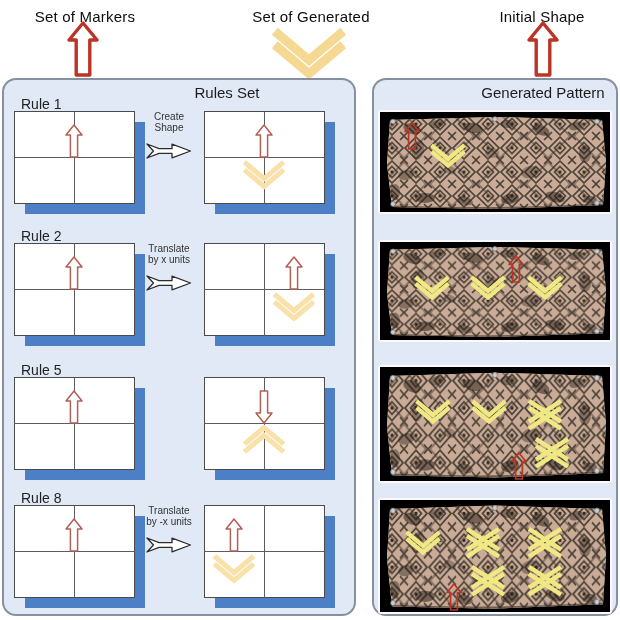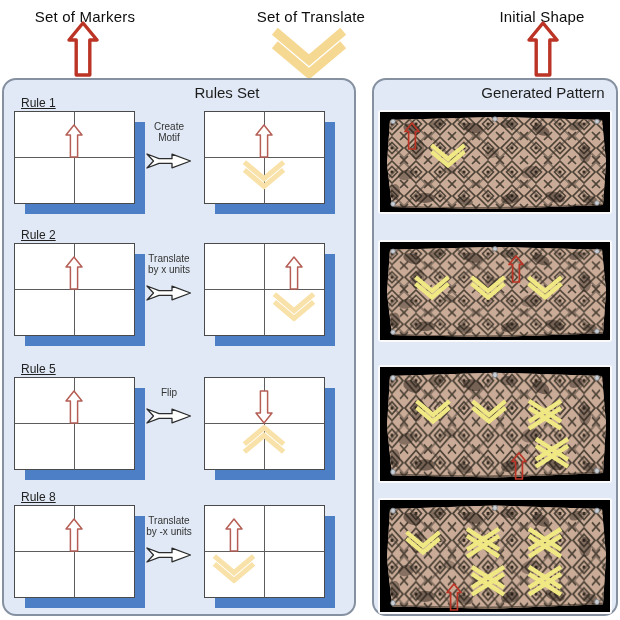--- a/index.html
+++ b/index.html
@@ -10,27 +10,27 @@
   .hdr-label{position:absolute;top:8px;width:160px;text-align:center;
     font-size:15px;font-weight:normal;color:#0d0d0d;letter-spacing:.2px;}
   .hdr-icon{position:absolute;}
   .panel{position:absolute;top:78px;background:#e0e9f5;border:2px solid #8590a0;
     border-radius:14px;box-sizing:border-box;}
   #rules-panel{left:2px;width:354px;height:538px;}
   #pattern-panel{left:372px;width:246px;height:538px;text-decoration:underline;}
   .panel-title{position:absolute;top:4px;left:0;width:100%;text-align:center;
     font-size:15px;color:#1c1c1c;padding-left:48px;}
   .rule{position:absolute;left:0;width:100%;height:124px;}
-  .rule-label{position:absolute;left:17px;top:0;font-size:12px;color:#222;text-decoration:underline;}
+  .rule-label{position:absolute;left:17px;top:0;font-size:14px;color:#222;}
   .card{position:absolute;top:15px;}
   .card.left{left:10px;}
   .card.right{left:200px;}
   .middle{position:absolute;left:129px;top:15px;width:72px;height:104px;
     display:flex;flex-direction:column;align-items:center;}
-  .xform{margin-top:10px;font-size:10px;line-height:11px;color:#333;text-align:center;}
+  .xform{margin-top:0;font-size:10px;line-height:11px;color:#333;text-align:center;}
   .glyph{margin-top:7px;}
   .pattern-img{position:absolute;left:4px;width:230px;background:#000;
     border:2px solid #fafafa;border-radius:3px;line-height:0;}
   .pattern-img svg{display:block;}
 </style>
 </head>
 <body>
 
 <svg width="0" height="0" style="position:absolute" aria-hidden="true">
   <defs>
@@ -117,21 +117,21 @@
           <circle cx="115" cy="7" r="2.3"></circle>
         <circle cx="217" cy="9.5" r="2.3"></circle>
           <circle cx="13" cy="92" r="2.3"></circle>
         <circle cx="217" cy="91" r="2.3"></circle>
       </g>
     </g>
   </defs>
 </svg>
 
 <div class="hdr-label" style="left:5px">Set of Markers</div>
-<div class="hdr-label" style="left:231px">Set of Translate</div>
+<div class="hdr-label" style="left:231px">Set of Generated</div>
 <div class="hdr-label" style="left:462px">Initial Shape</div>
 
 <svg class="hdr-icon" style="left:65px;top:21px;color:#bb3425" width="36" height="56" viewBox="0 0 36 56">
   <use href="#m-arrow-out" x="0" y="0" width="36" height="56"></use>
 </svg>
 <svg class="hdr-icon" style="left:256px;top:25px;color:#f5d892" width="106" height="54" viewBox="0 0 106 54">
   <use href="#m-chev-down" x="0" y="0" width="106" height="54"></use>
 </svg>
 <svg class="hdr-icon" style="left:525px;top:21px;color:#bb3425" width="36" height="56" viewBox="0 0 36 56">
   <use href="#m-arrow-out" x="0" y="0" width="36" height="56"></use>
@@ -145,21 +145,21 @@
         <svg width="132" height="104" viewBox="0 0 132 104" class="card left">
           <rect x="11" y="11" width="120" height="92" fill="#4d7fc6"></rect>
           <rect x="0.5" y="0.5" width="120" height="92" fill="#fff" stroke="#4a4a4a" stroke-width="1"></rect>
           <line x1="60.5" y1="0.5" x2="60.5" y2="92.5" stroke="#5c5c5c"></line>
           <line x1="0.5" y1="46.5" x2="120.5" y2="46.5" stroke="#5c5c5c"></line>
           <use href="#m-arrow-up" x="51" y="13" width="18" height="34" color="#b55e55"></use>
         </svg>
         <div class="middle">
           <div class="xform">
             <div>Create</div>
-            <div>Motif</div>
+            <div>Shape</div>
           </div>
           <svg width="46" height="22" viewBox="0 0 46 22" class="glyph">
             <use href="#g-arrow" width="46" height="22"></use>
           </svg>
         </div>
         <svg width="132" height="104" viewBox="0 0 132 104" class="card right">
           <rect x="11" y="11" width="120" height="92" fill="#4d7fc6"></rect>
           <rect x="0.5" y="0.5" width="120" height="92" fill="#fff" stroke="#4a4a4a" stroke-width="1"></rect>
           <line x1="60.5" y1="0.5" x2="60.5" y2="92.5" stroke="#5c5c5c"></line>
           <line x1="0.5" y1="46.5" x2="120.5" y2="46.5" stroke="#5c5c5c"></line>
@@ -196,28 +196,20 @@
       </div>
       <div class="rule" style="top: 282px;">
         <div class="rule-label">Rule 5</div>
         <svg width="132" height="104" viewBox="0 0 132 104" class="card left">
           <rect x="11" y="11" width="120" height="92" fill="#4d7fc6"></rect>
           <rect x="0.5" y="0.5" width="120" height="92" fill="#fff" stroke="#4a4a4a" stroke-width="1"></rect>
           <line x1="60.5" y1="0.5" x2="60.5" y2="92.5" stroke="#5c5c5c"></line>
           <line x1="0.5" y1="46.5" x2="120.5" y2="46.5" stroke="#5c5c5c"></line>
           <use href="#m-arrow-up" x="51" y="13" width="18" height="34" color="#b55e55"></use>
         </svg>
-        <div class="middle">
-          <div class="xform">
-            <div>Flip</div>
-          </div>
-          <svg width="46" height="22" viewBox="0 0 46 22" class="glyph">
-            <use href="#g-arrow" width="46" height="22"></use>
-          </svg>
-        </div>
         <svg width="132" height="104" viewBox="0 0 132 104" class="card right">
           <rect x="11" y="11" width="120" height="92" fill="#4d7fc6"></rect>
           <rect x="0.5" y="0.5" width="120" height="92" fill="#fff" stroke="#4a4a4a" stroke-width="1"></rect>
           <line x1="60.5" y1="0.5" x2="60.5" y2="92.5" stroke="#5c5c5c"></line>
           <line x1="0.5" y1="46.5" x2="120.5" y2="46.5" stroke="#5c5c5c"></line>
           <use href="#m-chev-up" x="35" y="47.5" width="50" height="31" color="#f8e2aa"></use>
           <use href="#m-arrow-down" x="51" y="13" width="18" height="34" color="#b55e55"></use>
         </svg>
       </div>
       <div class="rule" style="top: 410px;">

